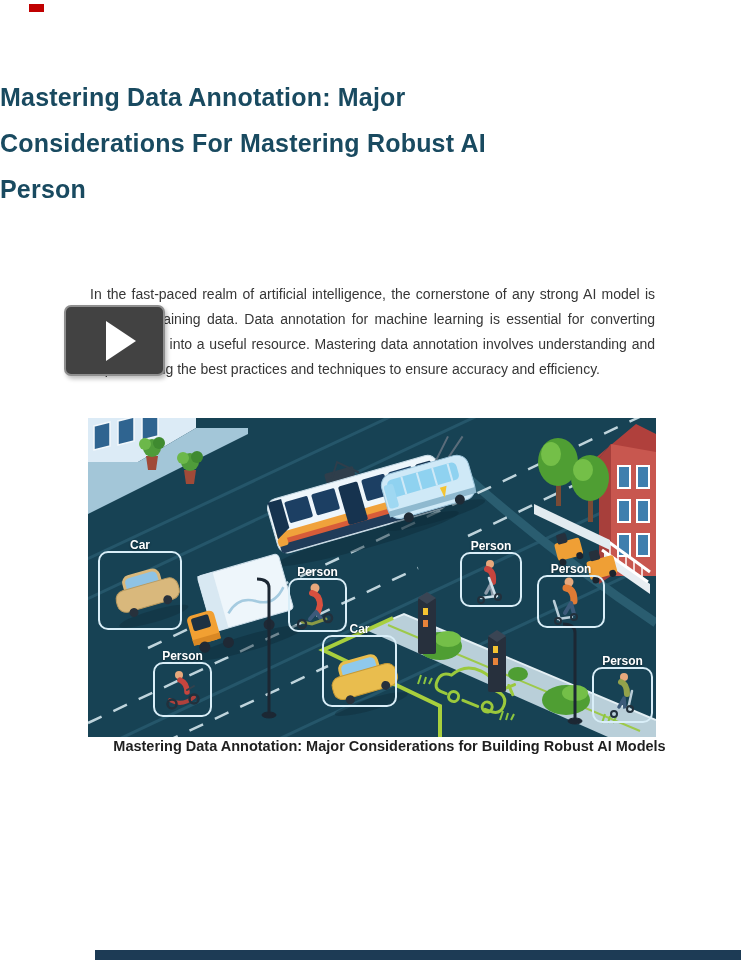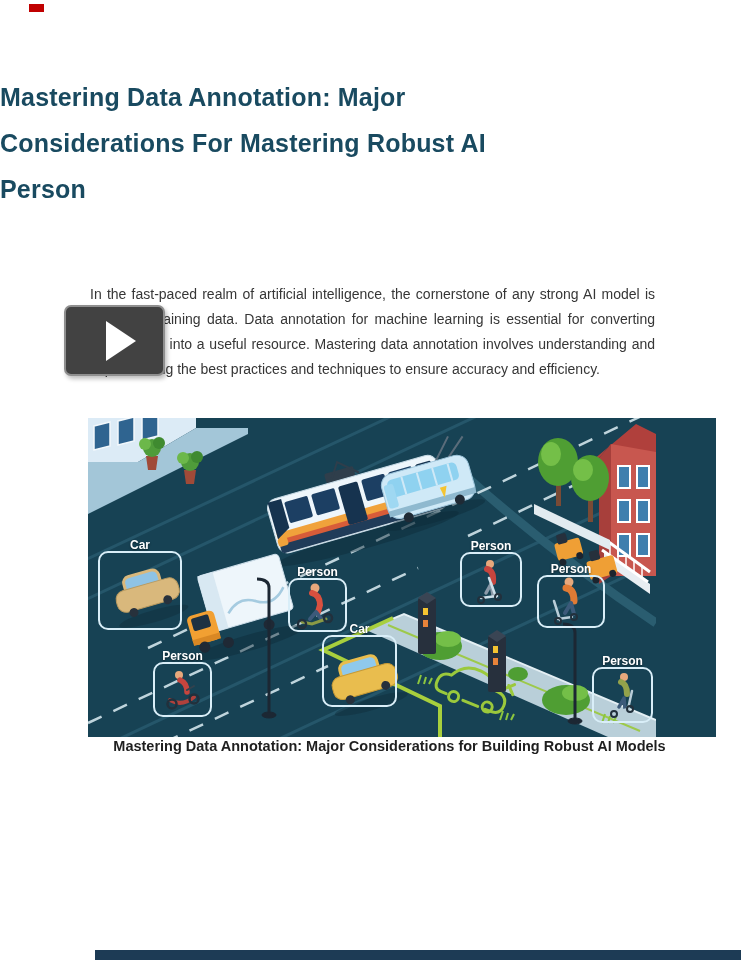--- a/index.html
+++ b/index.html
@@ -15,21 +15,21 @@
         line-height:25px;text-align:justify;}
   .para1{top:268px;}
   .para2{top:790px;}
 
   .play-btn{position:absolute;left:64px;top:305px;width:101px;height:71px;background:#424242;
             border:2px solid #8f8f8f;border-radius:7px;box-sizing:border-box;cursor:pointer;
             display:flex;align-items:center;justify-content:center;box-shadow:2px 3px 4px rgba(0,0,0,0.25);}
   .play-tri{width:0;height:0;border-top:20px solid transparent;border-bottom:20px solid transparent;
             border-left:30px solid #ffffff;margin-left:12px;}
 
-  .figure{position:absolute;left:88px;top:418px;width:628px;height:319px;overflow:hidden;background:#174254;}
+  .figure{position:absolute;left:88px;top:418px;width:568px;height:319px;overflow:hidden;background:#174254;}
   .figure svg{position:absolute;left:0;top:0;}
 
   .ann{position:absolute;border:2px solid #d9eef8;border-radius:10px;box-sizing:border-box;}
   .ann-label{position:absolute;bottom:100%;left:0;right:0;margin-bottom:1px;text-align:center;
              color:#ffffff;font-weight:bold;font-size:12px;white-space:nowrap;
              text-shadow:0 1px 2px rgba(0,0,0,0.5);}
 
   .caption{position:absolute;top:738px;left:0;right:0;text-align:center;color:#1f1f1f;
            font-weight:bold;font-size:14.5px;padding-left:38px;}
 

